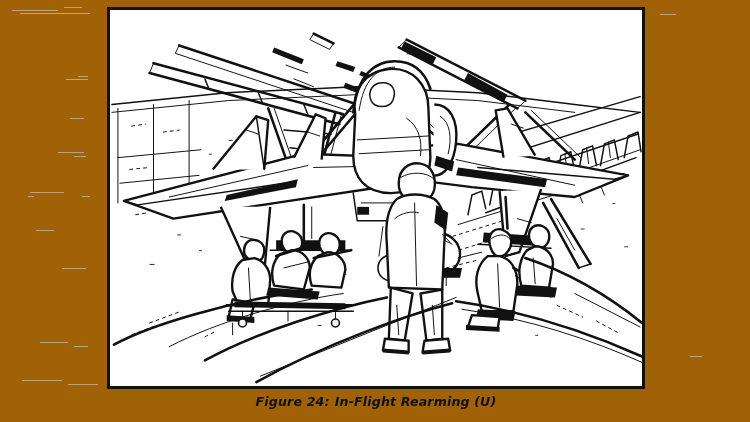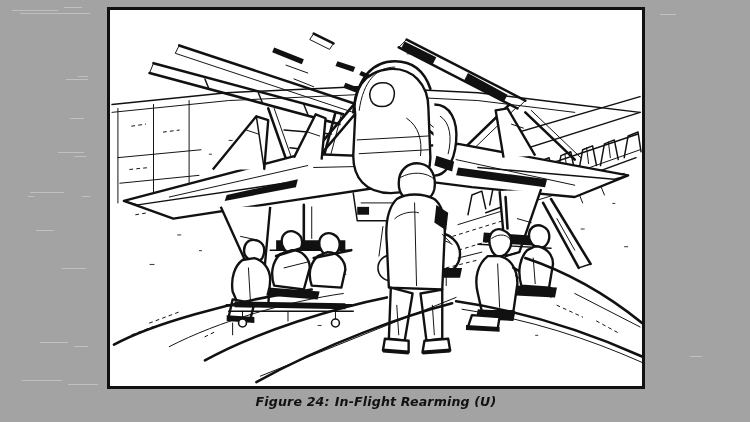--- a/index.html
+++ b/index.html
@@ -10,21 +10,21 @@
   body {
     width: 750px;
     height: 422px;
     overflow: hidden;
     font-family: "Liberation Sans", sans-serif;
   }
   #page {
     position: relative;
     width: 750px;
     height: 422px;
-    background: #a3a3a3;
+    background: #a16207;
   }
   
   .speckle {
     position: absolute;
     background: #d9d9d9;
     opacity: .55;
   }
   #figure-frame {
     position: absolute;
     left: 107px;

